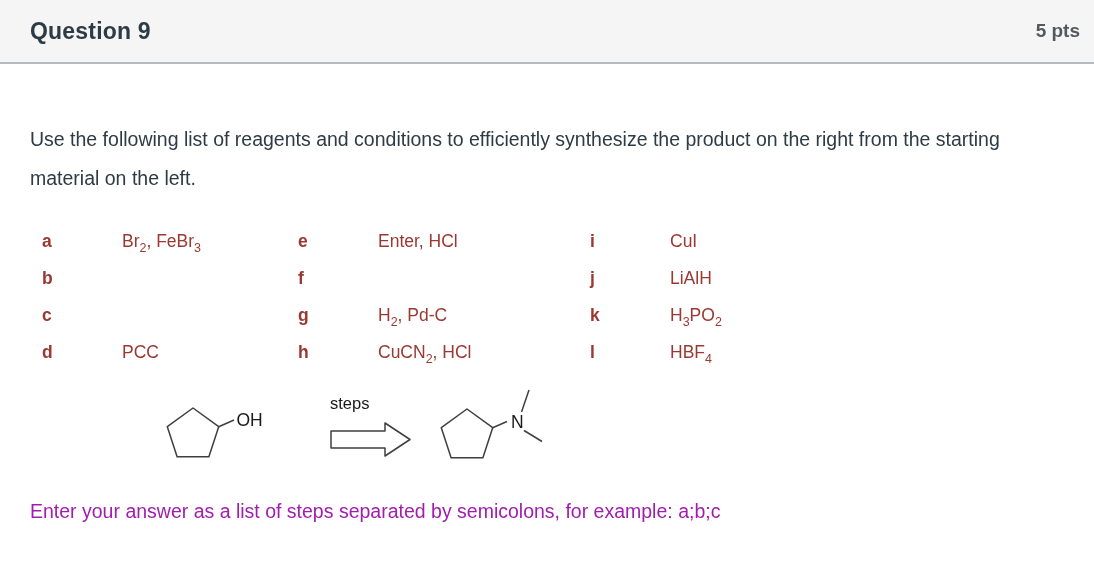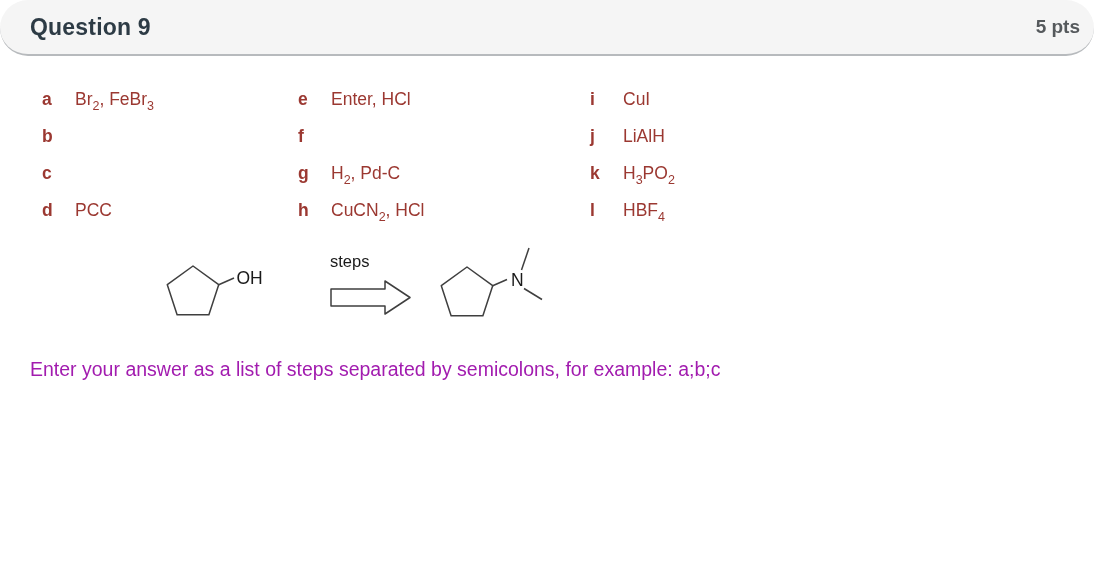--- a/index.html
+++ b/index.html
@@ -6,49 +6,48 @@
   .page {
     width: 1094px; height: 578px;
     background: #ffffff;
     font-family: "Liberation Sans", sans-serif;
     color: #2d3b45;
     position: relative;
     overflow: hidden;
     box-sizing: border-box;
   }
   .header {
-    height: 56px;
+    height: 64px;
     background: #f5f5f5;
     border-bottom: 2px solid #b7babd;
     display: flex;
     align-items: center;
     padding: 0 14px 0 30px;
     box-sizing: border-box;
-    border-radius: 29px;
   }
   .header-title { font-size: 23px; font-weight: 700; color: #2d3b45; letter-spacing: 0.2px; }
   .header-points { margin-left: auto; font-size: 19px; font-weight: 700; color: #55595c; }
   .body { padding: 0 30px; }
   .prompt {
     margin: 56px 0 0 0;
     font-size: 19.5px;
     line-height: 39px;
     max-width: 1015px;
     color: #2d3b45;
   }
   .reagents {
     margin: 25px 0 0 12px;
     display: grid;
     grid-template-columns: 256px 292px 1fr;
     font-size: 17.5px;
     color: #9b3831;
   }
   .reagent-row { height: 37px; display: flex; align-items: center; }
   .reagent-letter { font-weight: 700; width: 33px; flex: none; }
-  .reagent-formula { white-space: nowrap; }
+  .reagent-formula { white-space: nowrap; margin-left: 47px; }
   .reagent-formula sub { font-size: 12.5px; line-height: 0; }
   .scheme { margin: 12px 0 0 125px; height: 92px; }
   .scheme svg { display: block; }
   .instruction {
     margin: 25px 0 0 0;
     font-size: 19.5px;
     color: #a21caf;
   }
 </style>
 </head>
@@ -56,20 +55,21 @@
 
 <div class="page">
 
   <div class="header">
     <span class="header-title">Question 9</span>
     <span class="header-points">5 pts</span>
   </div>
 
   <div class="body">
 
+    <p class="prompt">Use the following list of reagents and conditions to efficiently synthesize the product on the right from the starting material on the left.</p>
 
     <div class="reagents">
         <div class="reagent-col">
           <div class="reagent-row">
             <span class="reagent-letter">a</span>
             <span class="reagent-formula"><span>Br</span><sub>2</sub><span>, FeBr</span><sub>3</sub></span>
           </div>
           <div class="reagent-row">
             <span class="reagent-letter">b</span>
           </div>

